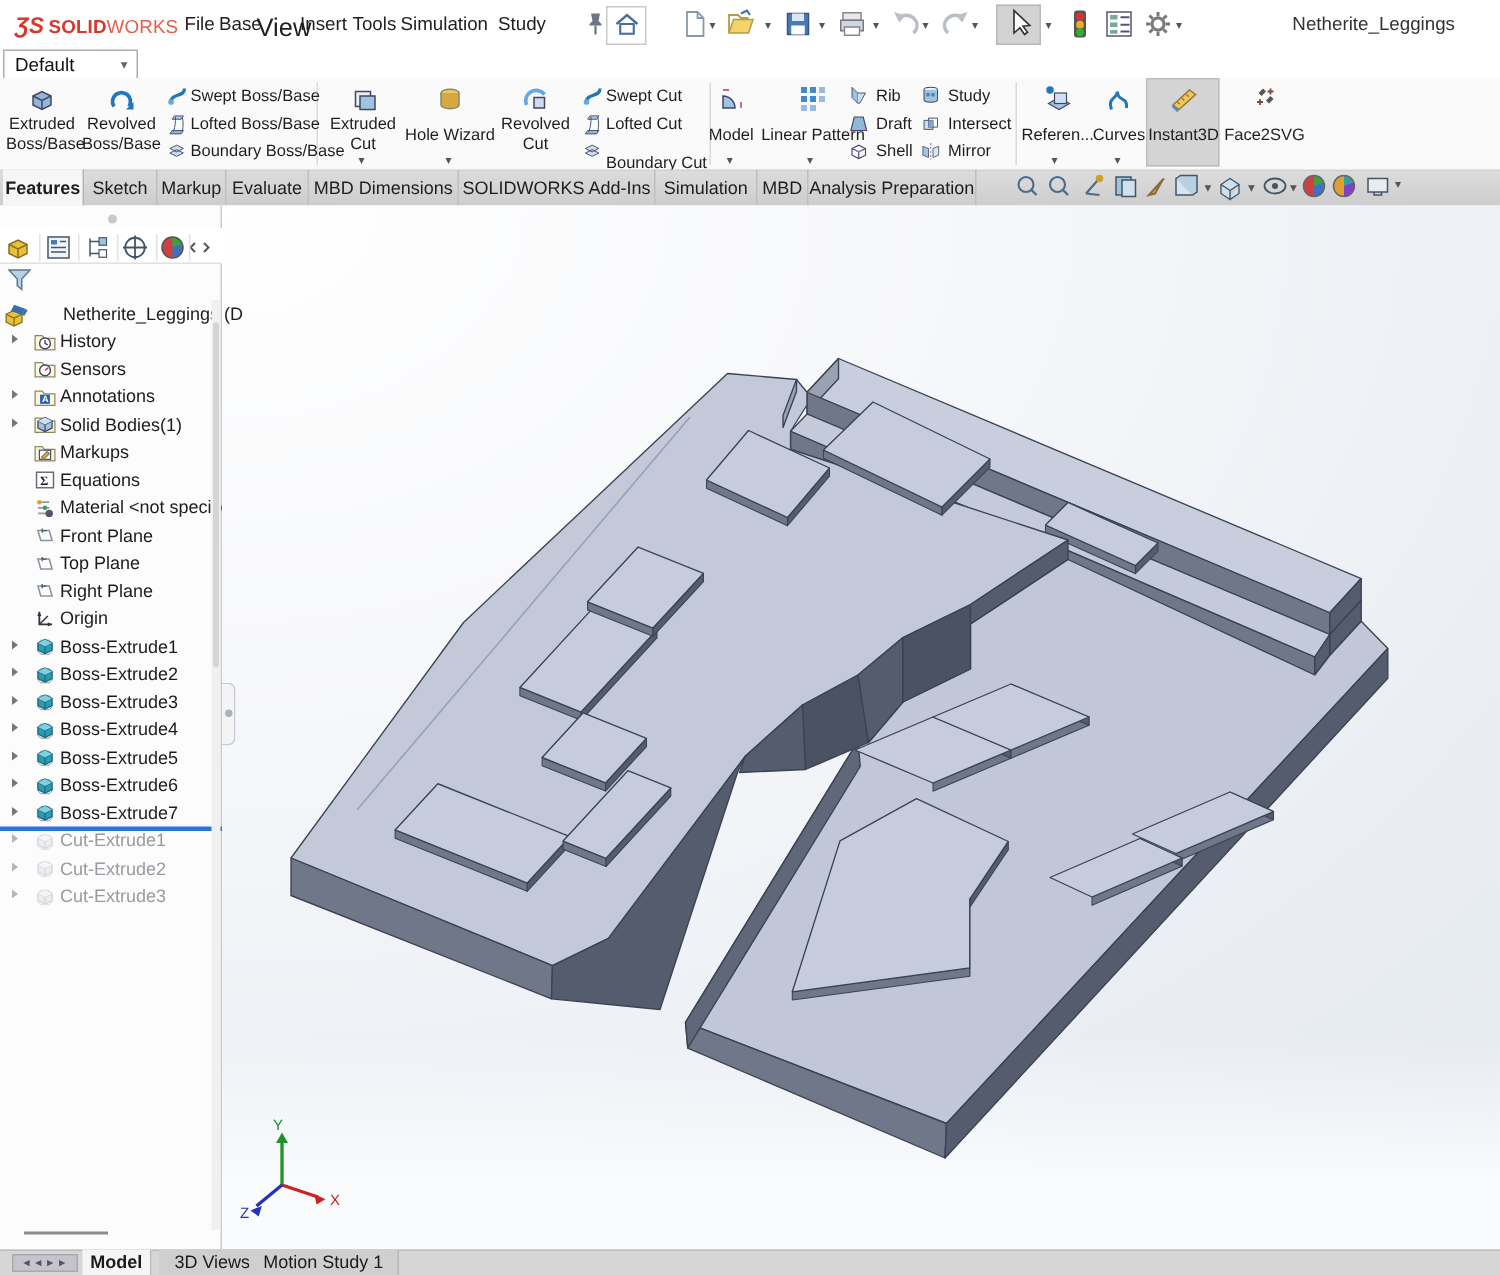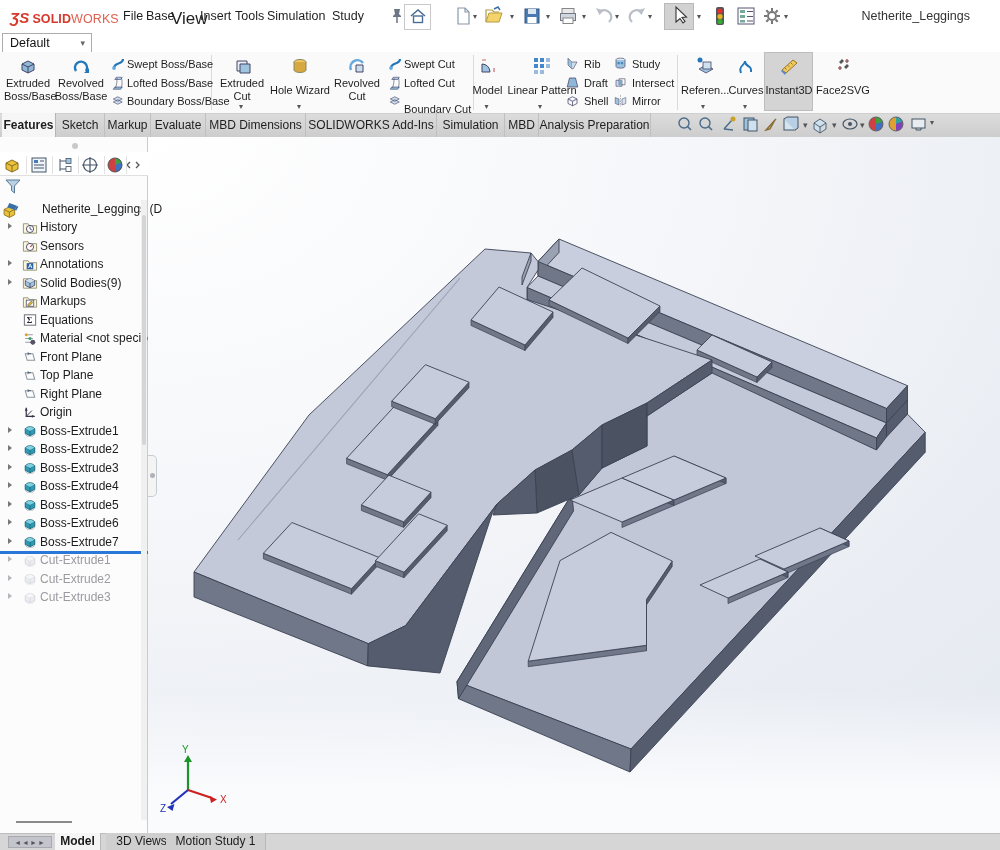--- a/index.html
+++ b/index.html
@@ -366,21 +366,21 @@
     <span class="lbl">Annotations</span>
   </div>
 <div class="abs trow" style="top:273.5px">
     <span class="arr"></span>
     <svg class="ticon" viewBox="0 0 16 17">
       <path d="M1 4 h5 l1.5 2 H15 v8 H1 z" fill="#fdf6dd" stroke="#8a8a66" stroke-width=".9"></path>
       <path d="M3 6 L8 3.5 L13 6 L13 11 L8 13.5 L3 11 z" fill="#9fc4e0" stroke="#446" stroke-width=".9"></path>
       <path d="M3 6 L8 8.5 L13 6 M8 8.5 V13.5" fill="none" stroke="#446" stroke-width=".9"></path>
       <path d="M3 6 L8 3.5 L13 6 L8 8.5 z" fill="#cfe0ee"></path>
     </svg>
-    <span class="lbl">Solid Bodies(9)</span>
+    <span class="lbl">Solid Bodies(1)</span>
   </div>
 <div class="abs trow" style="top:292.0px">
     <svg class="ticon" viewBox="0 0 16 17">
       <path d="M1 4 h5 l1.5 2 H15 v8 H1 z" fill="#fdf6dd" stroke="#8a8a66" stroke-width=".9"></path>
       <rect x="4" y="6.5" width="8" height="6.5" fill="#fff" stroke="#446" stroke-width=".8"></rect>
       <path d="M5.5 11.5 l4 -4 1.5 1.5 -4 4 z" fill="#e8b030" stroke="#886"></path>
     </svg>
     <span class="lbl">Markups</span>
   </div>
 <div class="abs trow" style="top:310.5px">

